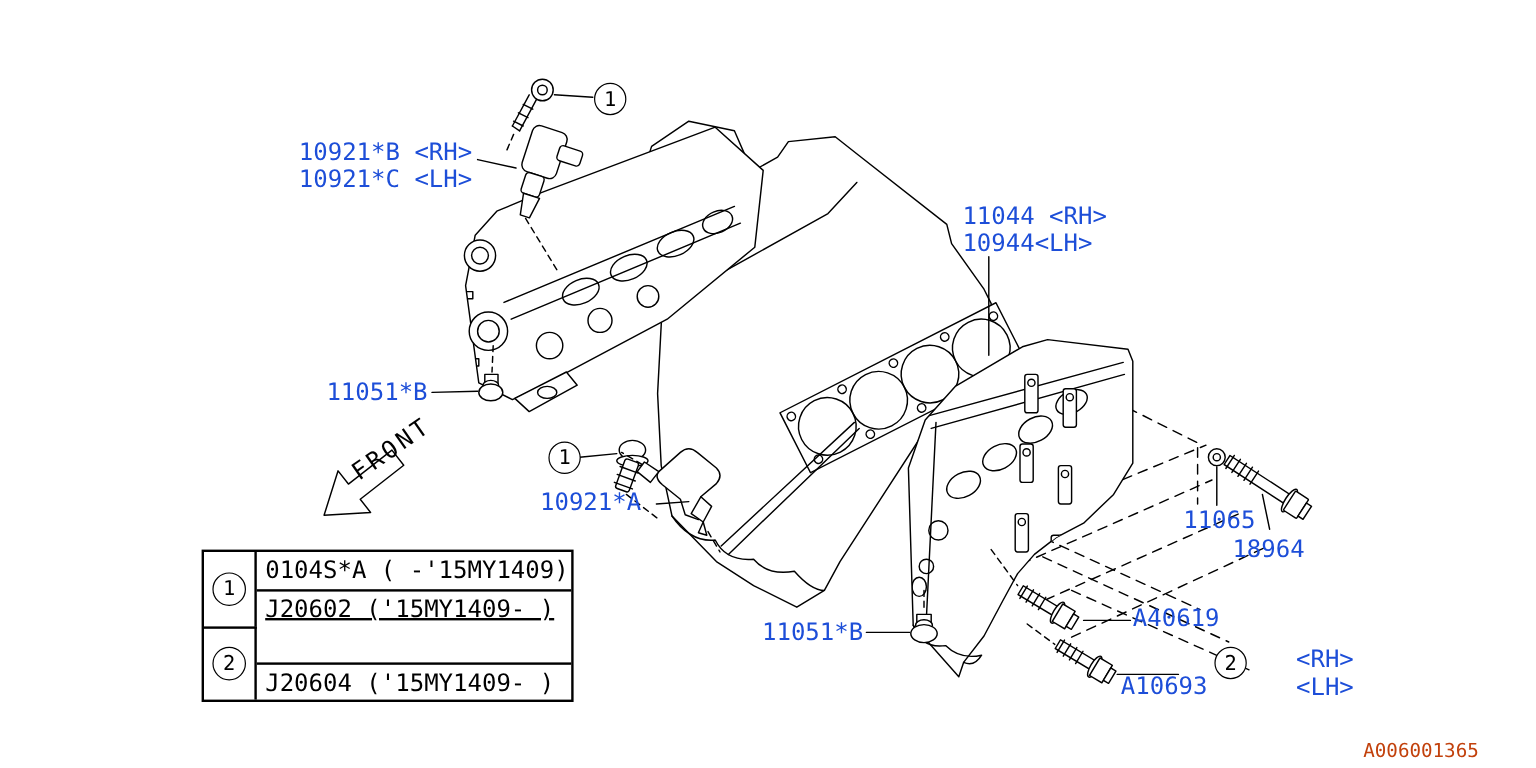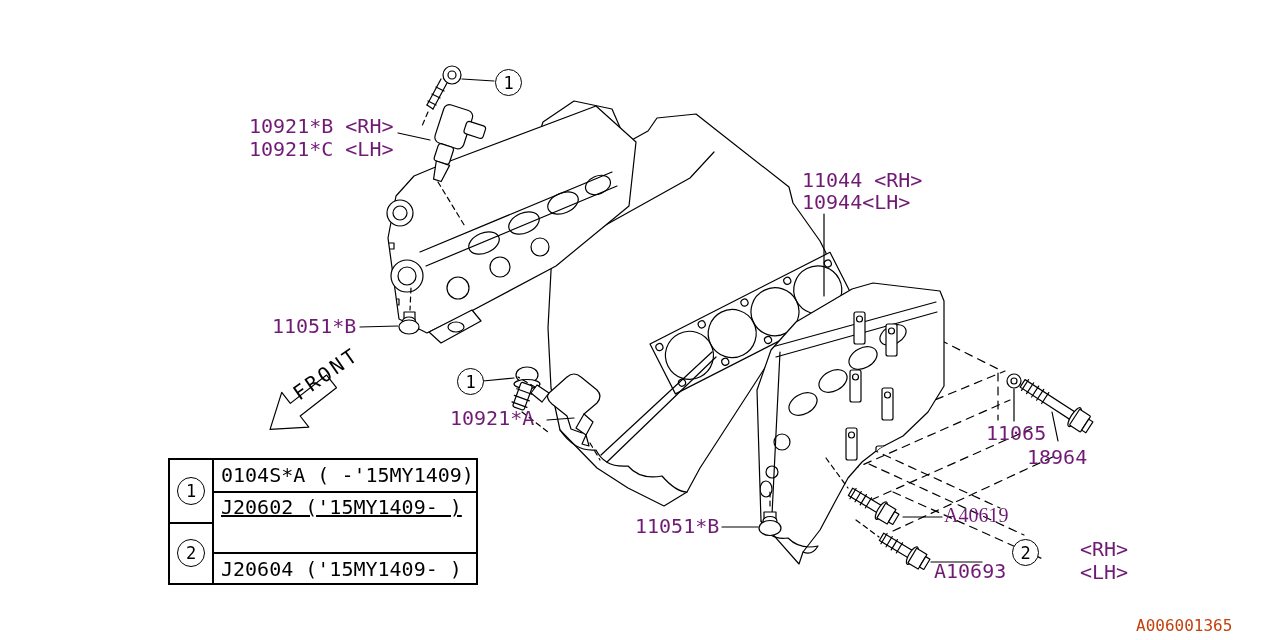--- a/index.html
+++ b/index.html
@@ -1,19 +1,19 @@
 <!DOCTYPE html>
 <html><head>
 <meta charset="utf-8">
 <style>
   html,body{margin:0;padding:0;background:#fff;}
   #stage{position:relative;width:1280px;height:640px;background:#ffffff;overflow:hidden;
          font-family:"DejaVu Sans Mono",monospace;color:#000;}
   #art{position:absolute;left:0;top:0;}
-  .lbl{position:absolute;font:20px "DejaVu Sans Mono",monospace;white-space:pre;color:#701a75;
+  .lbl{position:absolute;font:20px "DejaVu Sans Mono",monospace;white-space:pre;color:#1d4ed8;
        letter-spacing:0px;line-height:21px;}
   .doc{font-size:16px;color:#c2410c;}
   .circ{position:absolute;width:25px;height:25px;border:1.5px solid #000;border-radius:50%;
         background:#fff;display:flex;align-items:center;justify-content:center;
         font:17px "DejaVu Sans Mono",monospace;}
   .front{position:absolute;left:302px;top:381px;font:20px "DejaVu Sans Mono",monospace;
          letter-spacing:3px;transform:rotate(-35deg);transform-origin:0 100%;}
   .legend{position:absolute;left:168px;top:458px;width:310px;height:127px;
           border:2px solid #000;background:#fff;display:grid;box-sizing:border-box;
           grid-template-columns:44px 1fr;grid-template-rows:repeat(4,1fr);}
@@ -267,21 +267,21 @@
 
   <div class="lbl" style="left:249px;top:116px;">10921*B &lt;RH&gt;</div>
   <div class="lbl" style="left:249px;top:139px;">10921*C &lt;LH&gt;</div>
   <div class="lbl" style="left:802px;top:170px;">11044 &lt;RH&gt;</div>
   <div class="lbl" style="left:802px;top:192px;">10944&lt;LH&gt;</div>
   <div class="lbl" style="left:272px;top:316px;">11051*B</div>
   <div class="lbl" style="left:450px;top:408px;">10921*A</div>
   <div class="lbl" style="left:635px;top:516px;">11051*B</div>
   <div class="lbl" style="left:986px;top:423px;">11065</div>
   <div class="lbl" style="left:1027px;top:447px;">18964</div>
-  <div class="lbl" style="left:944px;top:505px;font-family:Liberation Serif, serif;">A40619</div>
+  <div class="lbl" style="left:944px;top:505px;">A40619</div>
   <div class="lbl" style="left:934px;top:561px;">A10693</div>
   <div class="lbl" style="left:1080px;top:539px;">&lt;RH&gt;</div>
   <div class="lbl" style="left:1080px;top:562px;text-align:right;">&lt;LH&gt;</div>
 
   <div class="circ" style="left:495px;top:69px;">1</div>
   <div class="circ" style="left:457px;top:368px;">1</div>
   <div class="circ" style="left:1012px;top:539px;">2</div>
 
   <div class="front">FRONT</div>
 

